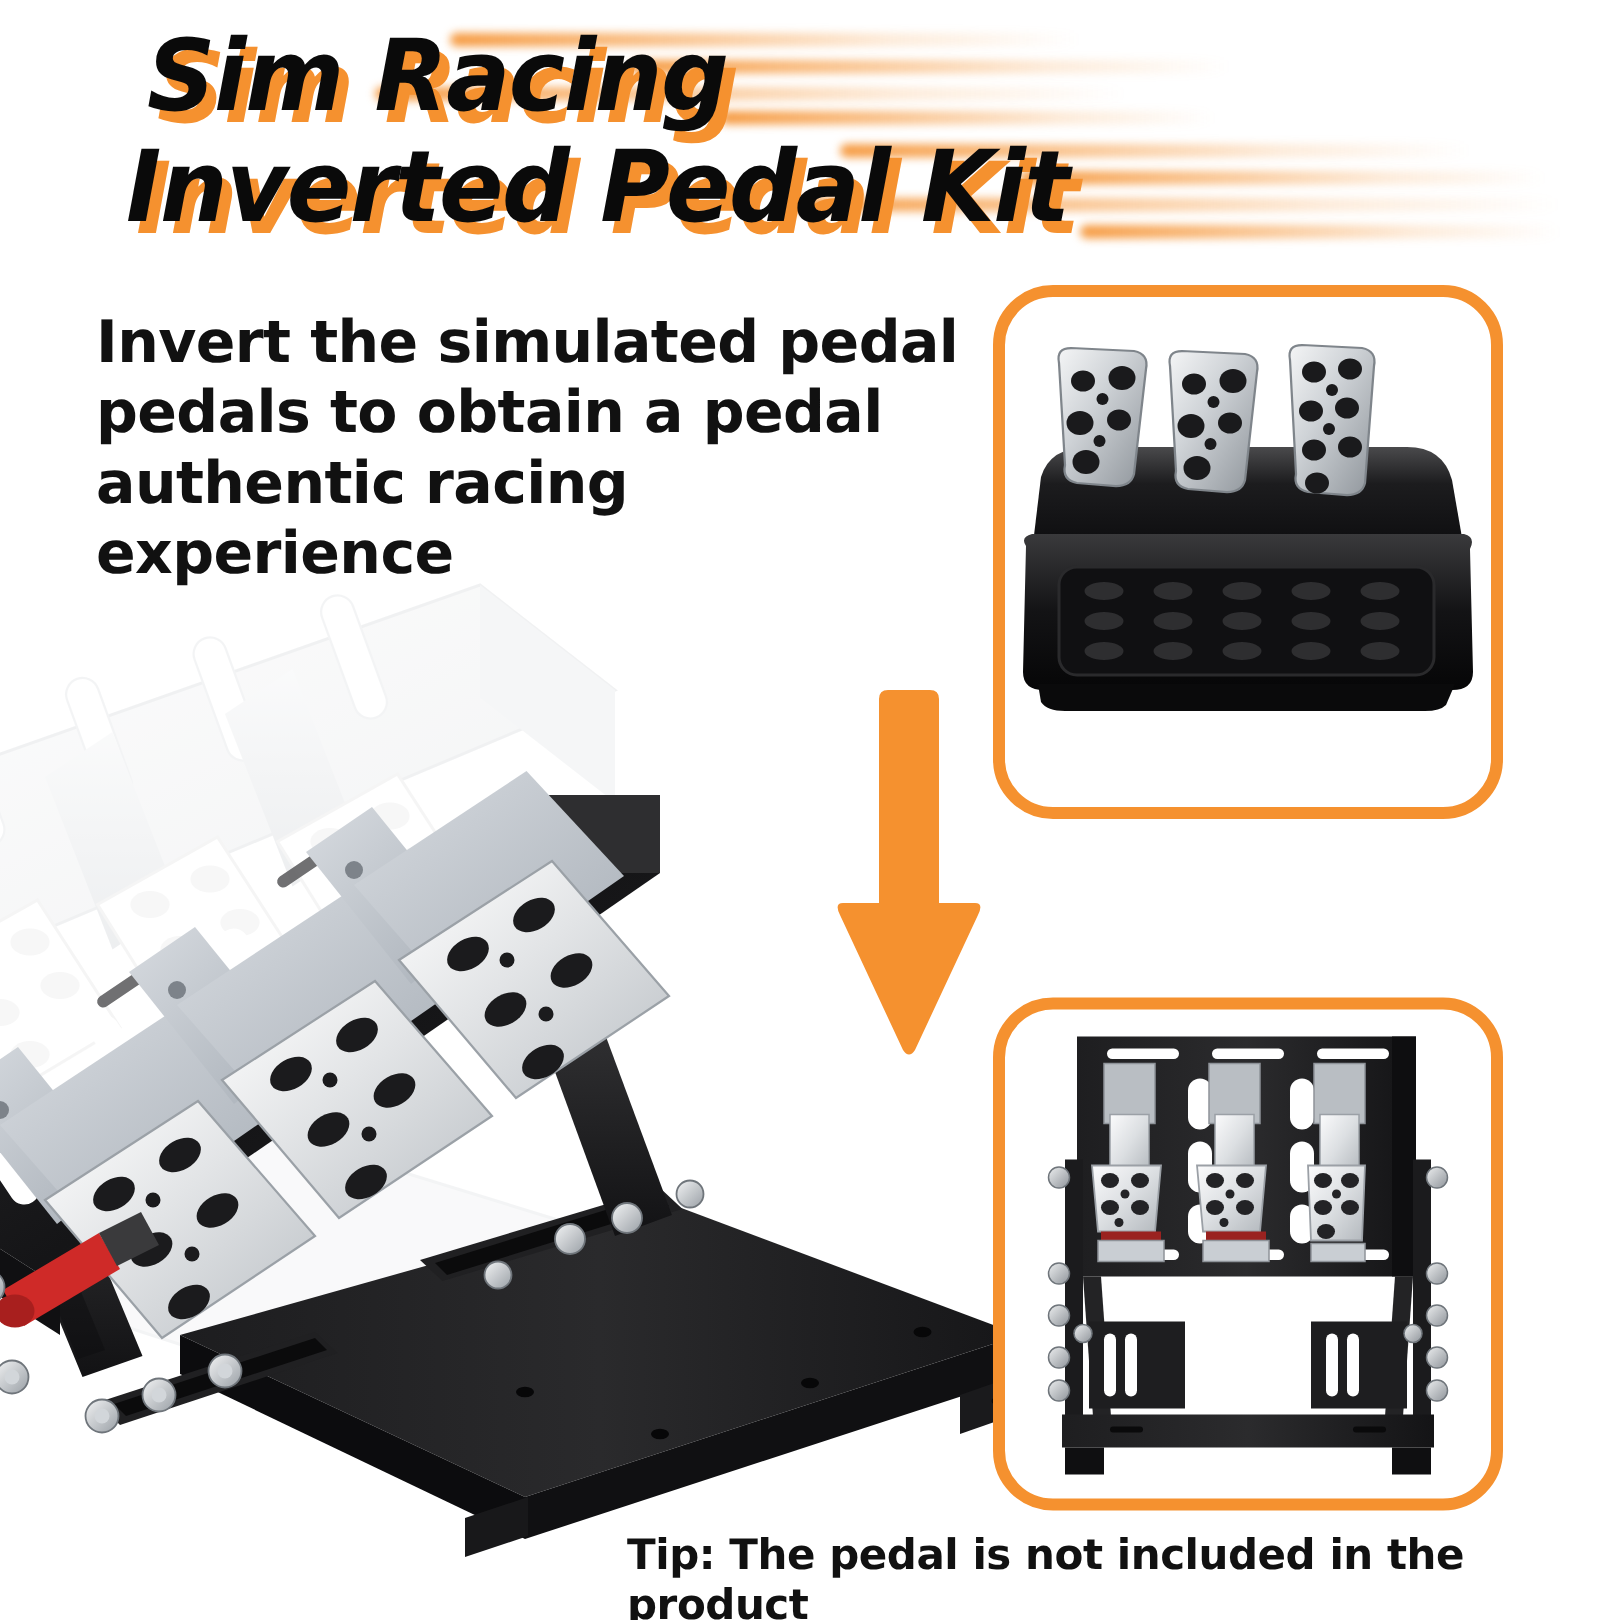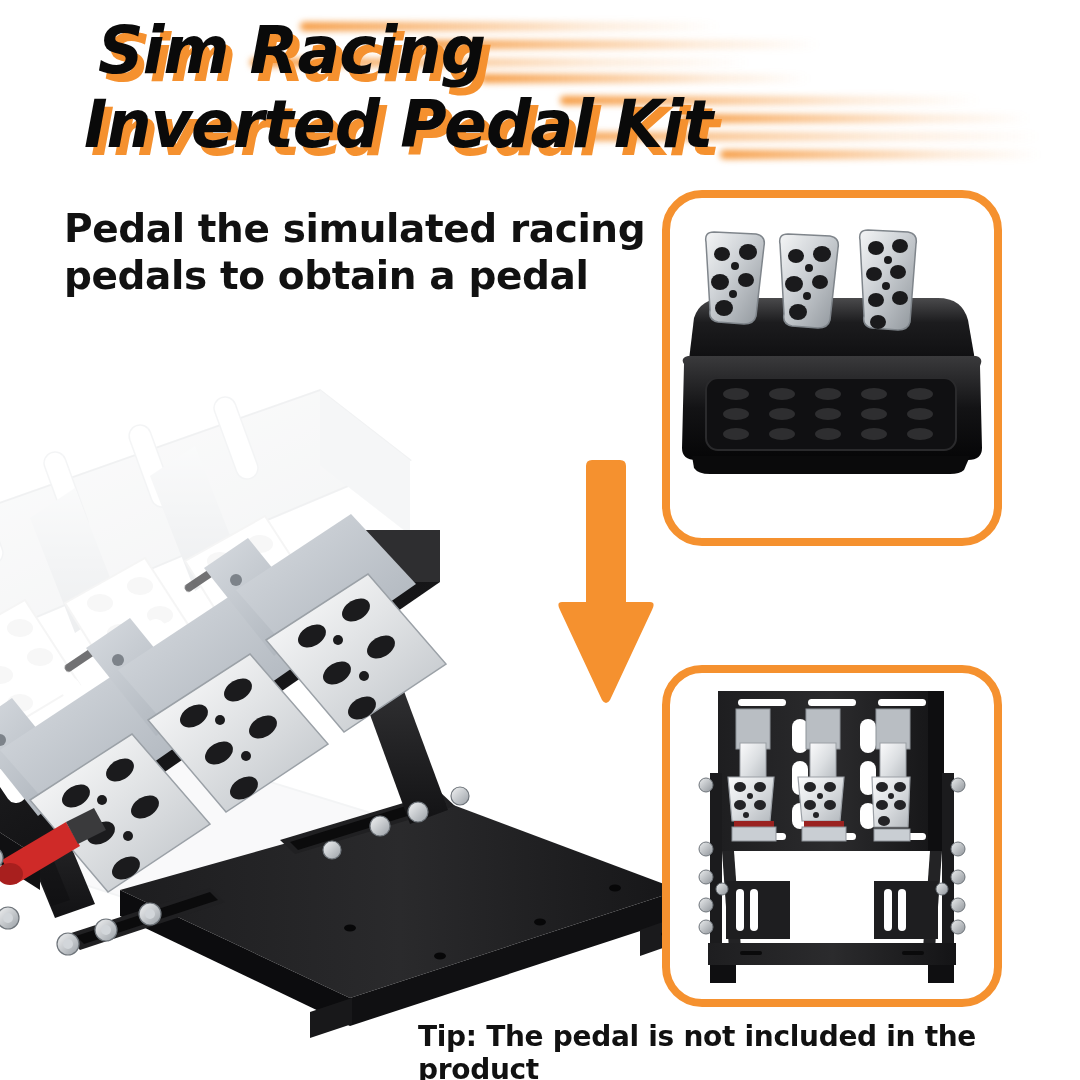--- a/index.html
+++ b/index.html
@@ -298,22 +298,23 @@
       <span class="shadow">Sim Racing</span>
       <span class="fg">Sim Racing</span>
     </div>
     <div class="title-line" id="title2">
       <span class="shadow">Inverted Pedal Kit</span>
       <span class="fg">Inverted Pedal Kit</span>
     </div>
   </div>
 
   <div class="subtitle">
-    <span>Pedal the simulated racing</span>
+    <span>Invert the simulated pedal</span>
     <span>pedals to obtain a pedal</span>
+    <span>authentic racing experience</span>
   </div>
 
   <div class="frame" id="frame-top">
     <svg viewBox="0 0 324 340" width="324" height="340">
       <defs>
         <linearGradient id="pb1" x1="0" y1="0" x2="0" y2="1">
           <stop offset="0" stop-color="#4a4a4c"></stop>
             <stop offset="35%" stop-color="#1c1c1e"></stop>
             <stop offset="1" stop-color="#0c0c0e"></stop>
         </linearGradient>

